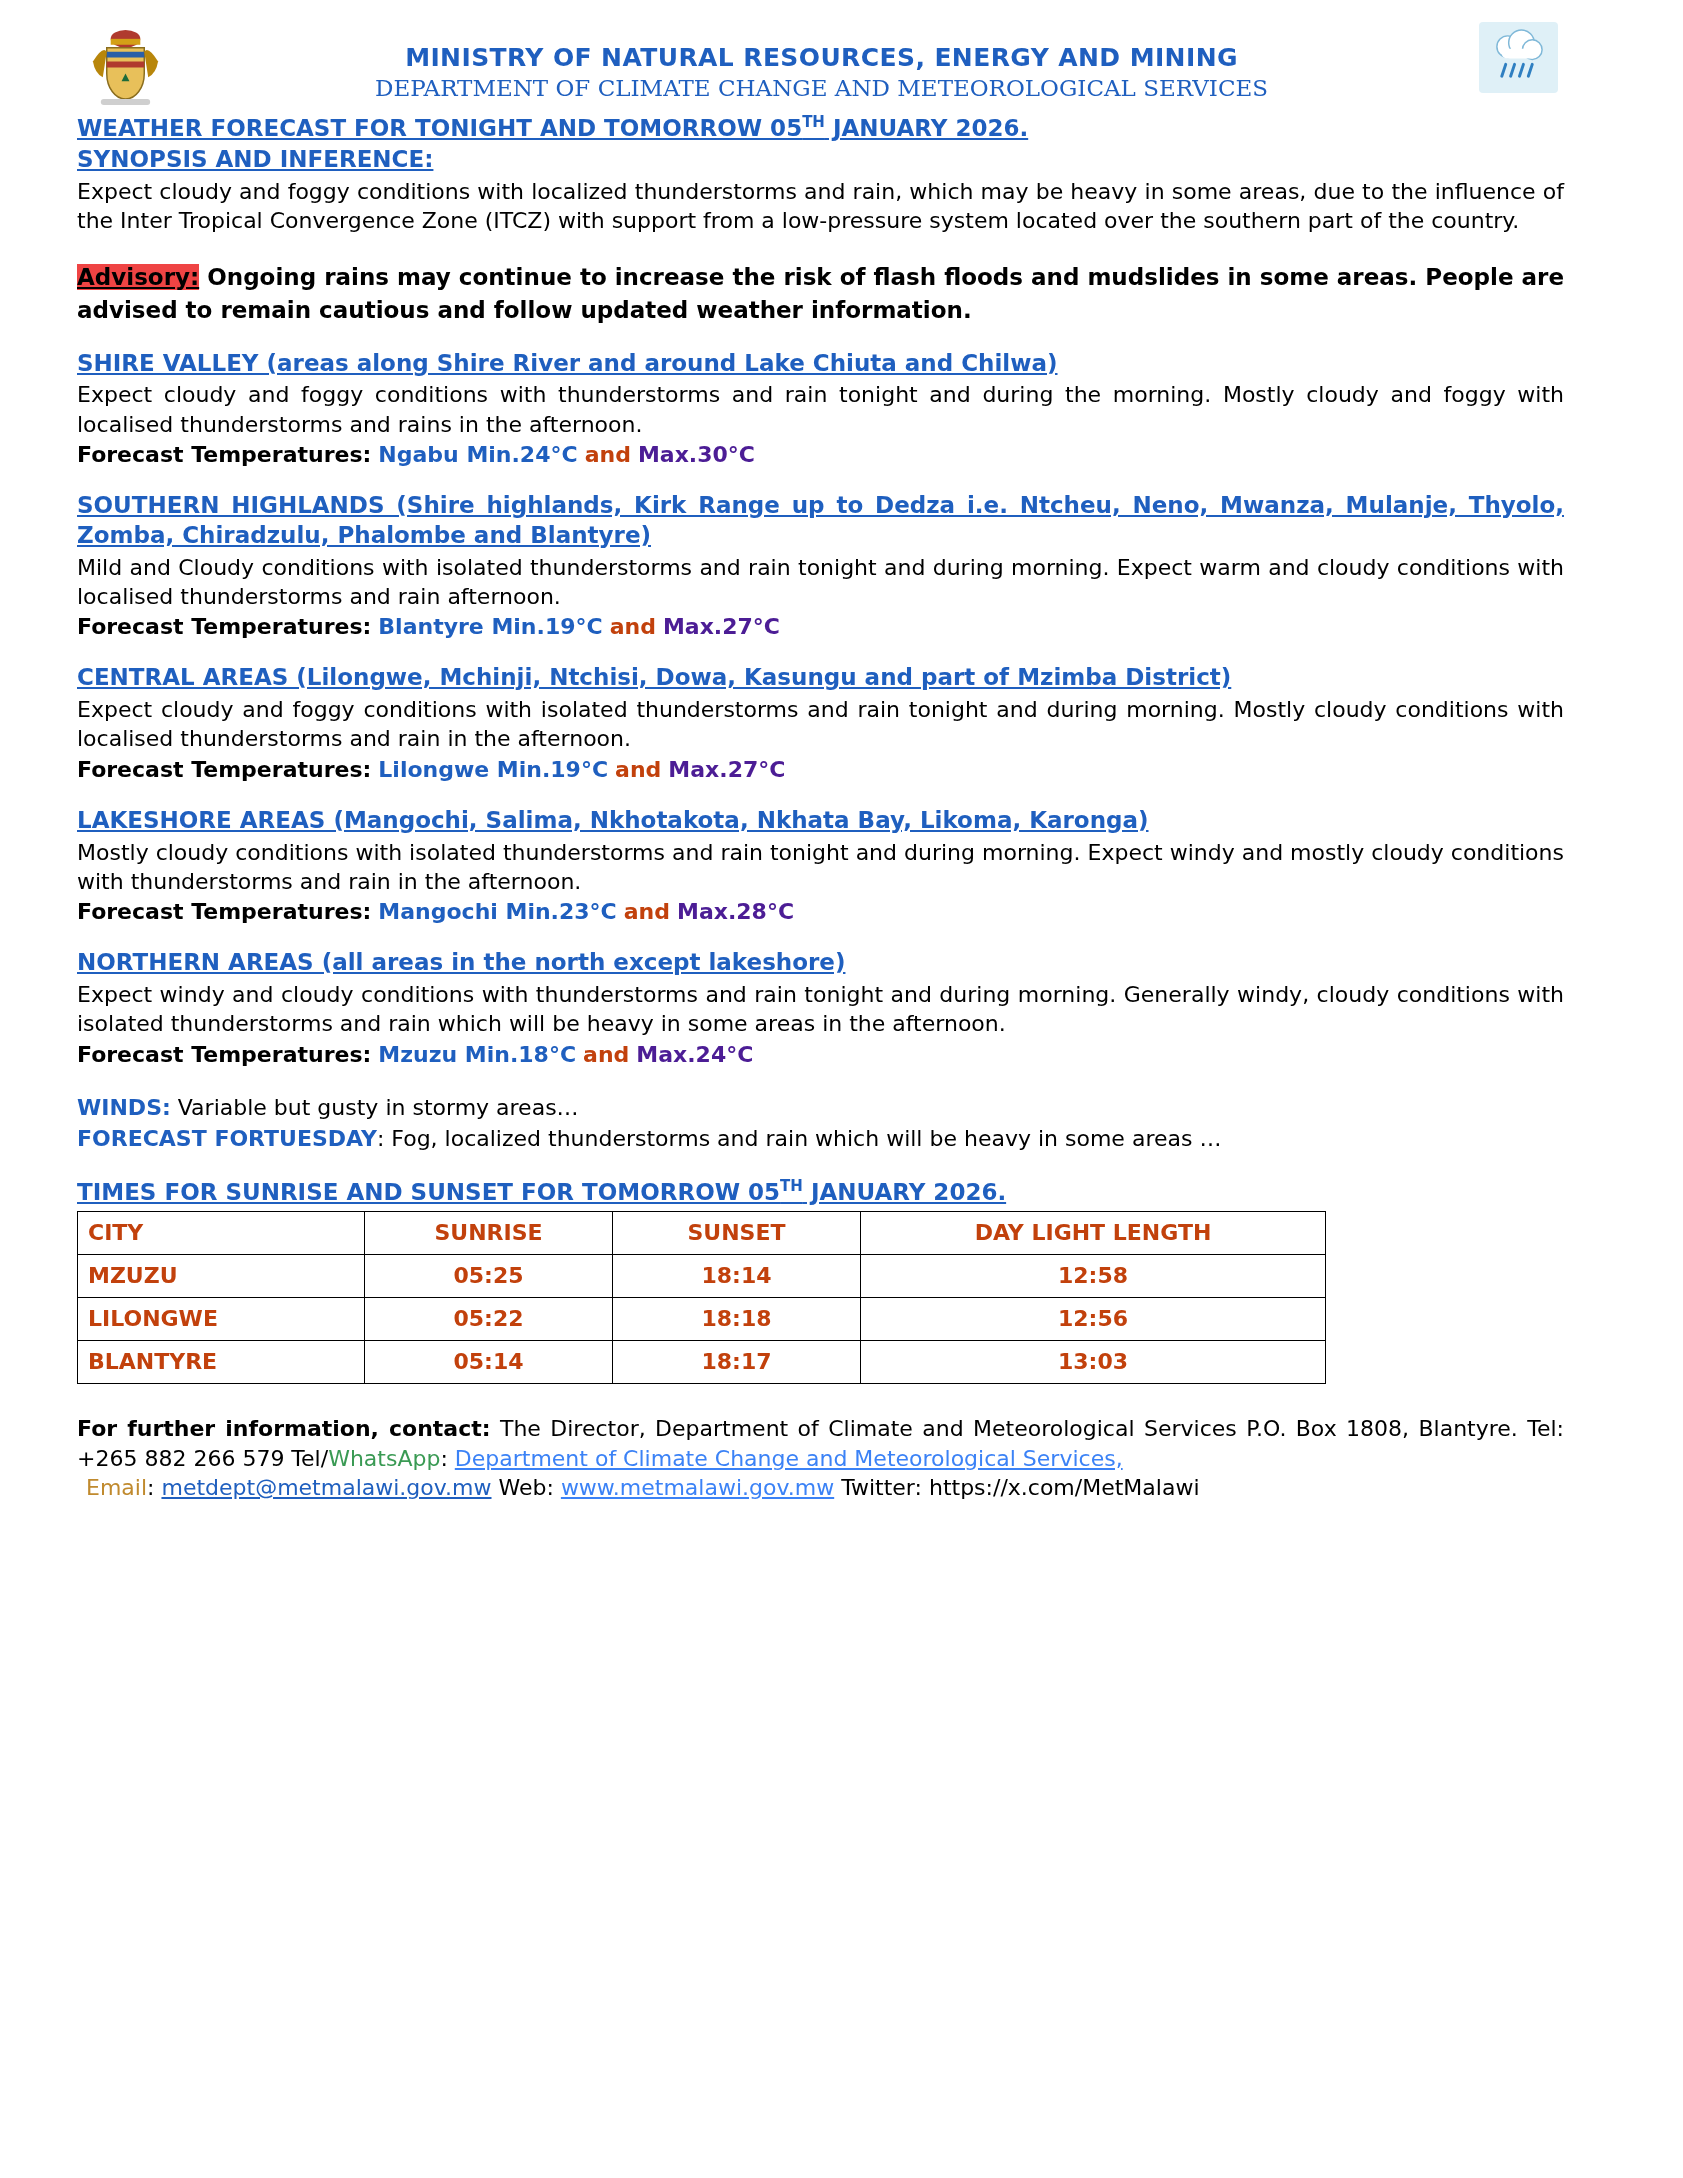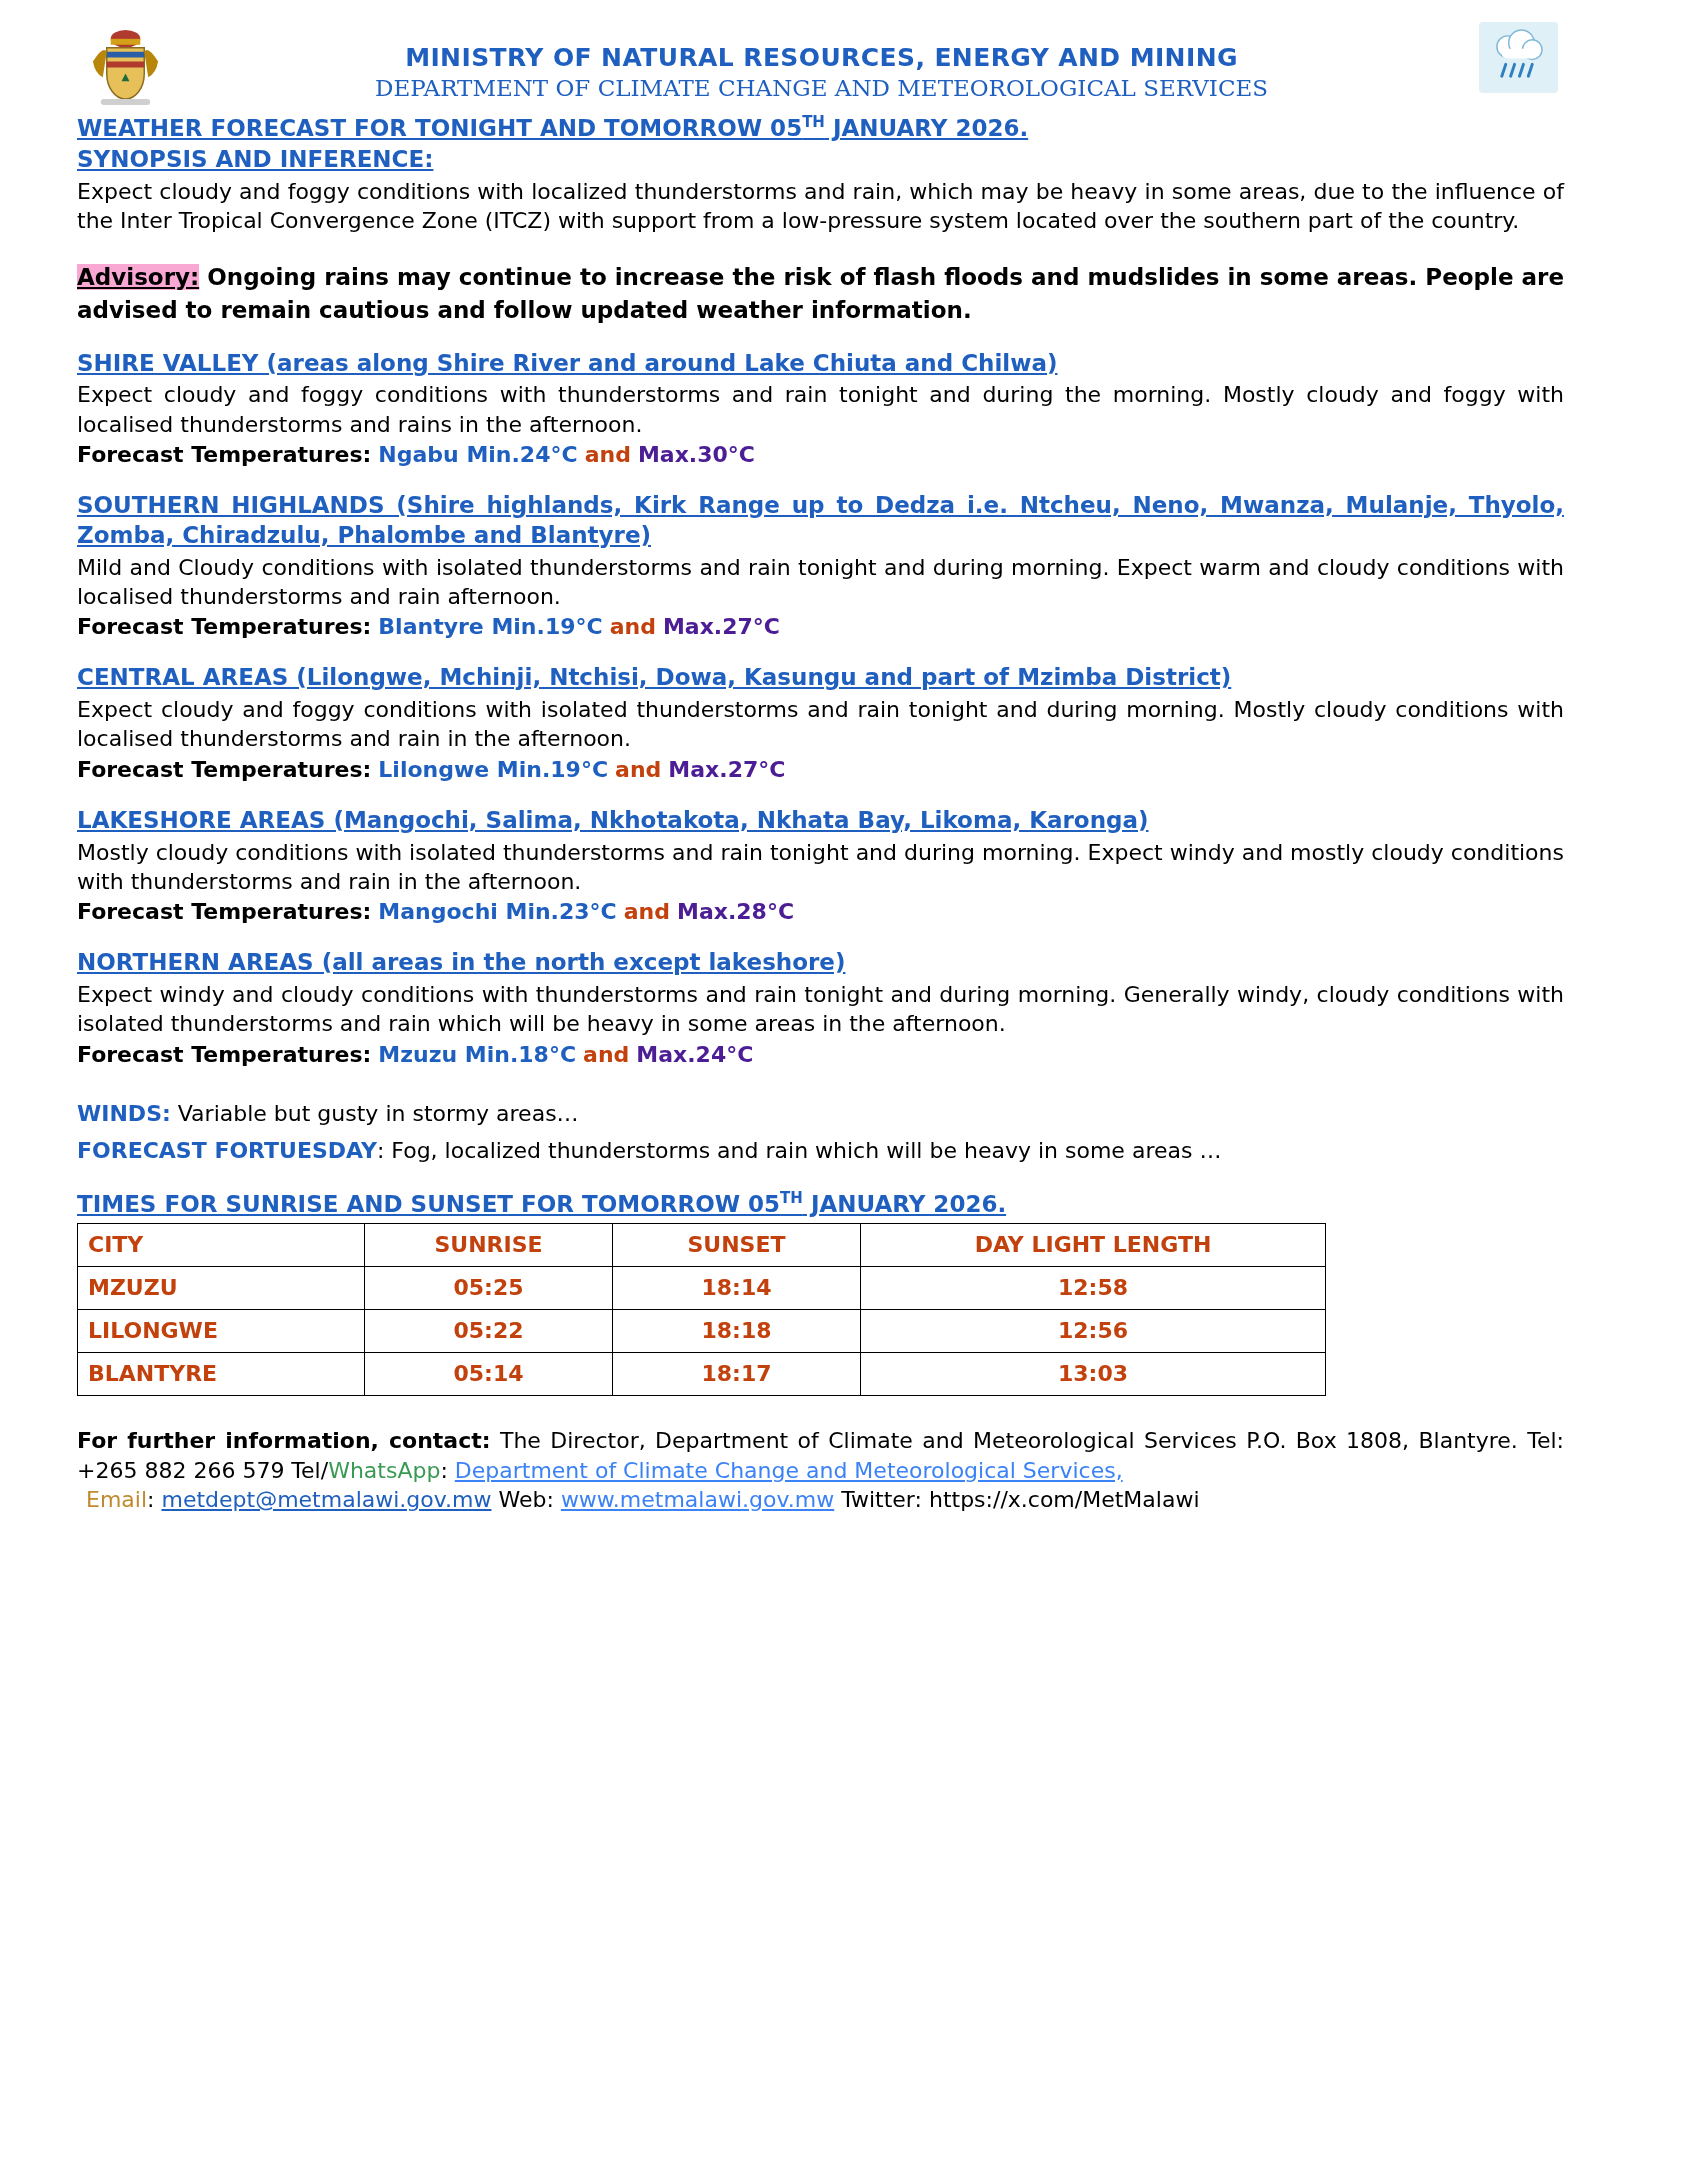--- a/index.html
+++ b/index.html
@@ -95,21 +95,21 @@
   .spacer { height: 22px; }
 
   .advisory-line {
     margin-top: 4px;
     font-weight: bold;
     text-align: justify;
     font-size: 23px;
     line-height: 1.42;
   }
   .advisory-tag {
-    background: #f9a8d4;
+    background: #ef4444;
     text-decoration: underline;
     font-weight: bold;
   }
 
   .region-head {
     color: #1f5fbf;
     font-weight: bold;
     text-decoration: underline;
     font-size: 23px;
     text-align: justify;
@@ -122,21 +122,21 @@
   .temps .lbl { font-weight: bold; color: #000; }
   .temps .minv { color: #1f5fbf; font-weight: bold; }
   .temps .andw { font-weight: bold; color: #c2410c; }
   .temps .maxv { color: #4c1d95; font-weight: bold; text-align: center; }
 
   .winds-label, .forecast-label {
     color: #1f5fbf;
     font-weight: bold;
     font-size: 22px;
   }
-  .plainline { font-size: 22px; margin-top: 8px; }
+  .plainline { font-size: 22px; margin-top: 2px; }
 
   
   table.sun {
     border-collapse: collapse;
     width: 1247px;
     margin-top: 4px;
     table-layout: fixed;
   }
   table.sun td {
     border: 1.5px solid #000000;

